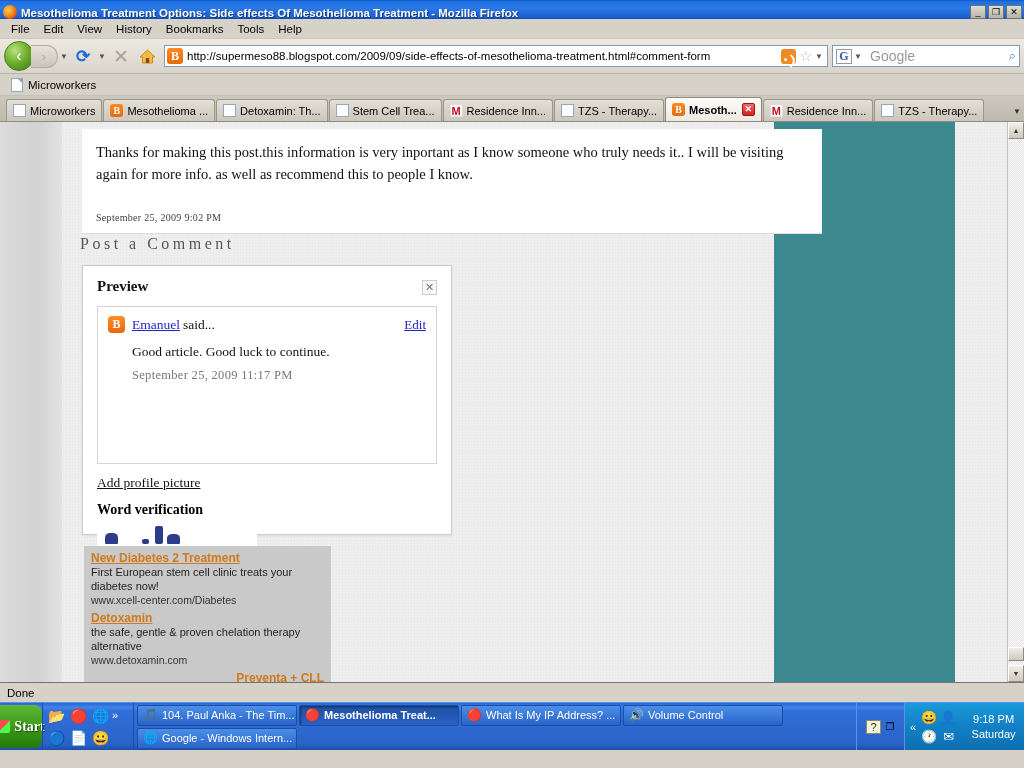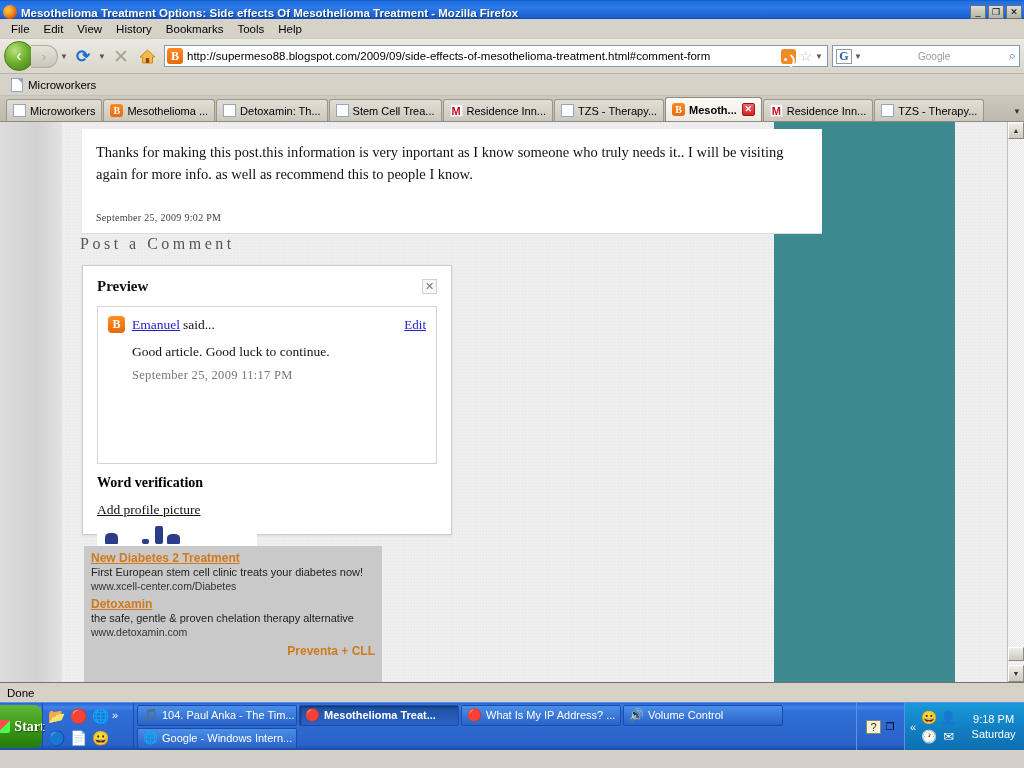--- a/index.html
+++ b/index.html
@@ -135,21 +135,21 @@
     background: #fff; border: 1px solid #7f9db9;
     display: flex; align-items: center; padding: 0 3px;
   }
   #g-icon {
     width: 16px; height: 15px; flex: none;
     border: 1px solid #999; background: #fff;
     display: flex; align-items: center; justify-content: center;
     font-size: 12px; font-weight: bold; color: #2a5db0;
     font-family: "Liberation Serif", serif;
   }
-  #search-ph { flex: 1; color: #9a9a9a; font-size: 10px; padding-left: 6px; margin-left: 48px; }
+  #search-ph { flex: 1; color: #9a9a9a; font-size: 14px; padding-left: 6px; }
   #search-mag { flex: none; color: #4a7fc1; font-size: 13px; }
 
   
   #bookmarks {
     height: 22px; background: #d6d2c8;
     display: flex; align-items: center; padding-left: 6px;
     border-bottom: 1px solid #c4c0b6;
   }
   .bm-item { display: flex; align-items: center; font-size: 11.5px; color: #000; padding: 1px 5px; }
   .doc-icon {
@@ -259,21 +259,21 @@
 
   
   #preview-panel {
     position: absolute; left: 20px; top: 143px; width: 370px; height: 270px;
     background: #fff;
     border: 1px solid #ccc;
     box-shadow: 0 1px 2px rgba(0,0,0,.08);
     padding: 12px 14px;
     font-family: "Liberation Serif", serif;
   }
-  #preview-header { display: flex; align-items: center; }
+  #preview-header { display: flex; align-items: flex-end; }
   #preview-title { flex: 1; font-size: 15px; font-weight: bold; color: #111; }
   #preview-close {
     width: 15px; height: 15px; flex: none;
     border: 1px solid #cfcfcf; background: #f7f7f7;
     display: flex; align-items: center; justify-content: center;
     color: #777; font-size: 11px; font-family: "Liberation Sans", sans-serif;
   }
   #preview-comment {
     margin-top: 11px; border: 1px solid #d4d4d4;
     height: 158px; padding: 9px 10px;
@@ -297,21 +297,21 @@
   }
   #word-verif { margin-top: 11px; font-size: 14px; font-weight: bold; color: #000; }
   #captcha {
     margin-top: 8px; width: 160px; height: 26px;
     background: #fff; overflow: hidden; position: relative;
   }
   .cap-b { position: absolute; bottom: 8px; background: #2b3c8a; border-radius: 40% 40% 10% 10%; }
 
   
   #ads {
-    position: absolute; left: 22px; top: 424px; width: 298px; height: 142px;
+    position: absolute; left: 22px; top: 424px; width: 247px; height: 142px;
     background: #c9c9c9;
     padding: 5px 7px;
     font-family: "Liberation Sans", sans-serif;
     overflow: hidden;
   }
   .ad-title {
     color: #d07a1c; font-weight: bold; font-size: 12px;
     text-decoration: underline; line-height: 1.25;
   }
   .ad-desc { color: #222; font-size: 11px; line-height: 1.25; }
@@ -548,22 +548,22 @@
           <div id="pc-row">
             <span id="pc-avatar">B</span>
             <span id="pc-author">Emanuel</span>
             <span id="pc-said">said...</span>
             <span id="pc-edit">Edit</span>
           </div>
           <div id="pc-body">Good article. Good luck to continue.</div>
           <div id="pc-date">September 25, 2009 11:17 PM</div>
         </div>
 
+        <div id="add-profile">Add profile picture</div>
         <div id="word-verif">Word verification</div>
-        <div id="add-profile">Add profile picture</div>
         <div id="captcha">
           <span class="cap-b" style="left:8px;width:13px;height:11px;"></span>
           <span class="cap-b" style="left:45px;width:7px;height:5px;border-radius:2px;"></span>
           <span class="cap-b" style="left:58px;width:8px;height:18px;border-radius:2px;"></span>
           <span class="cap-b" style="left:70px;width:13px;height:10px;"></span>
         </div>
       </div>
 
       <div id="ads">
         <div class="ad-title">New Diabetes 2 Treatment</div>

